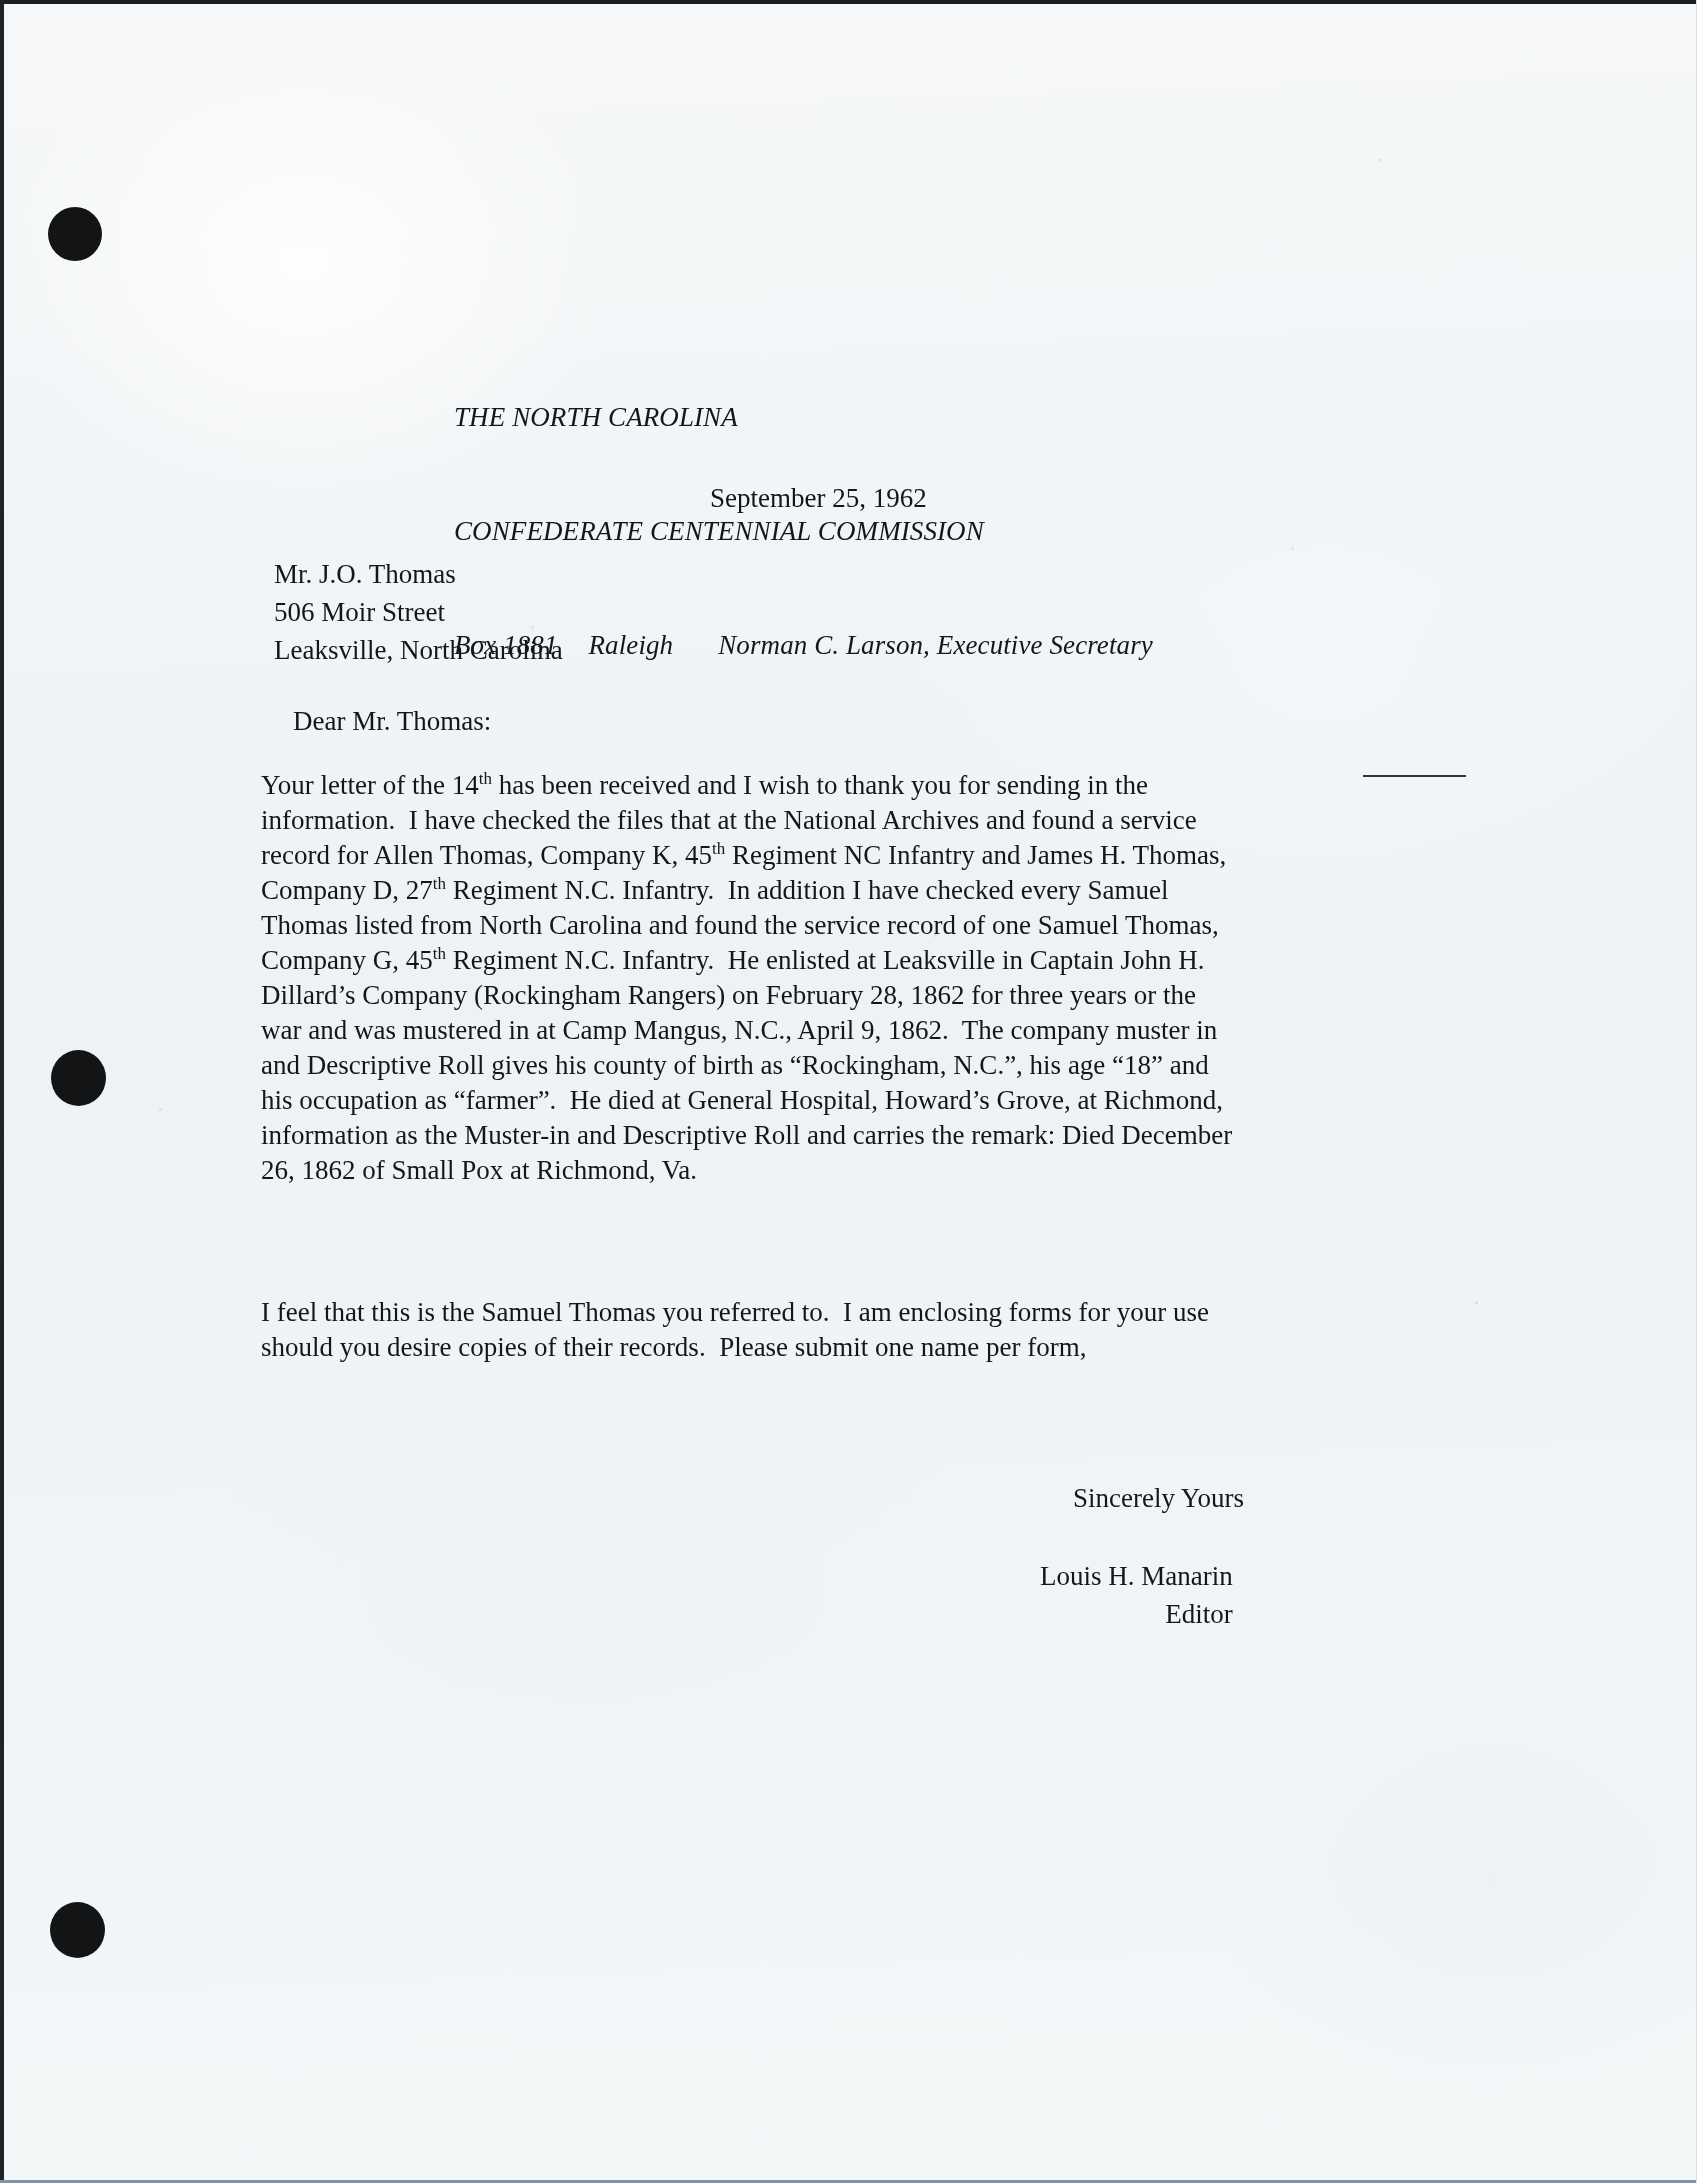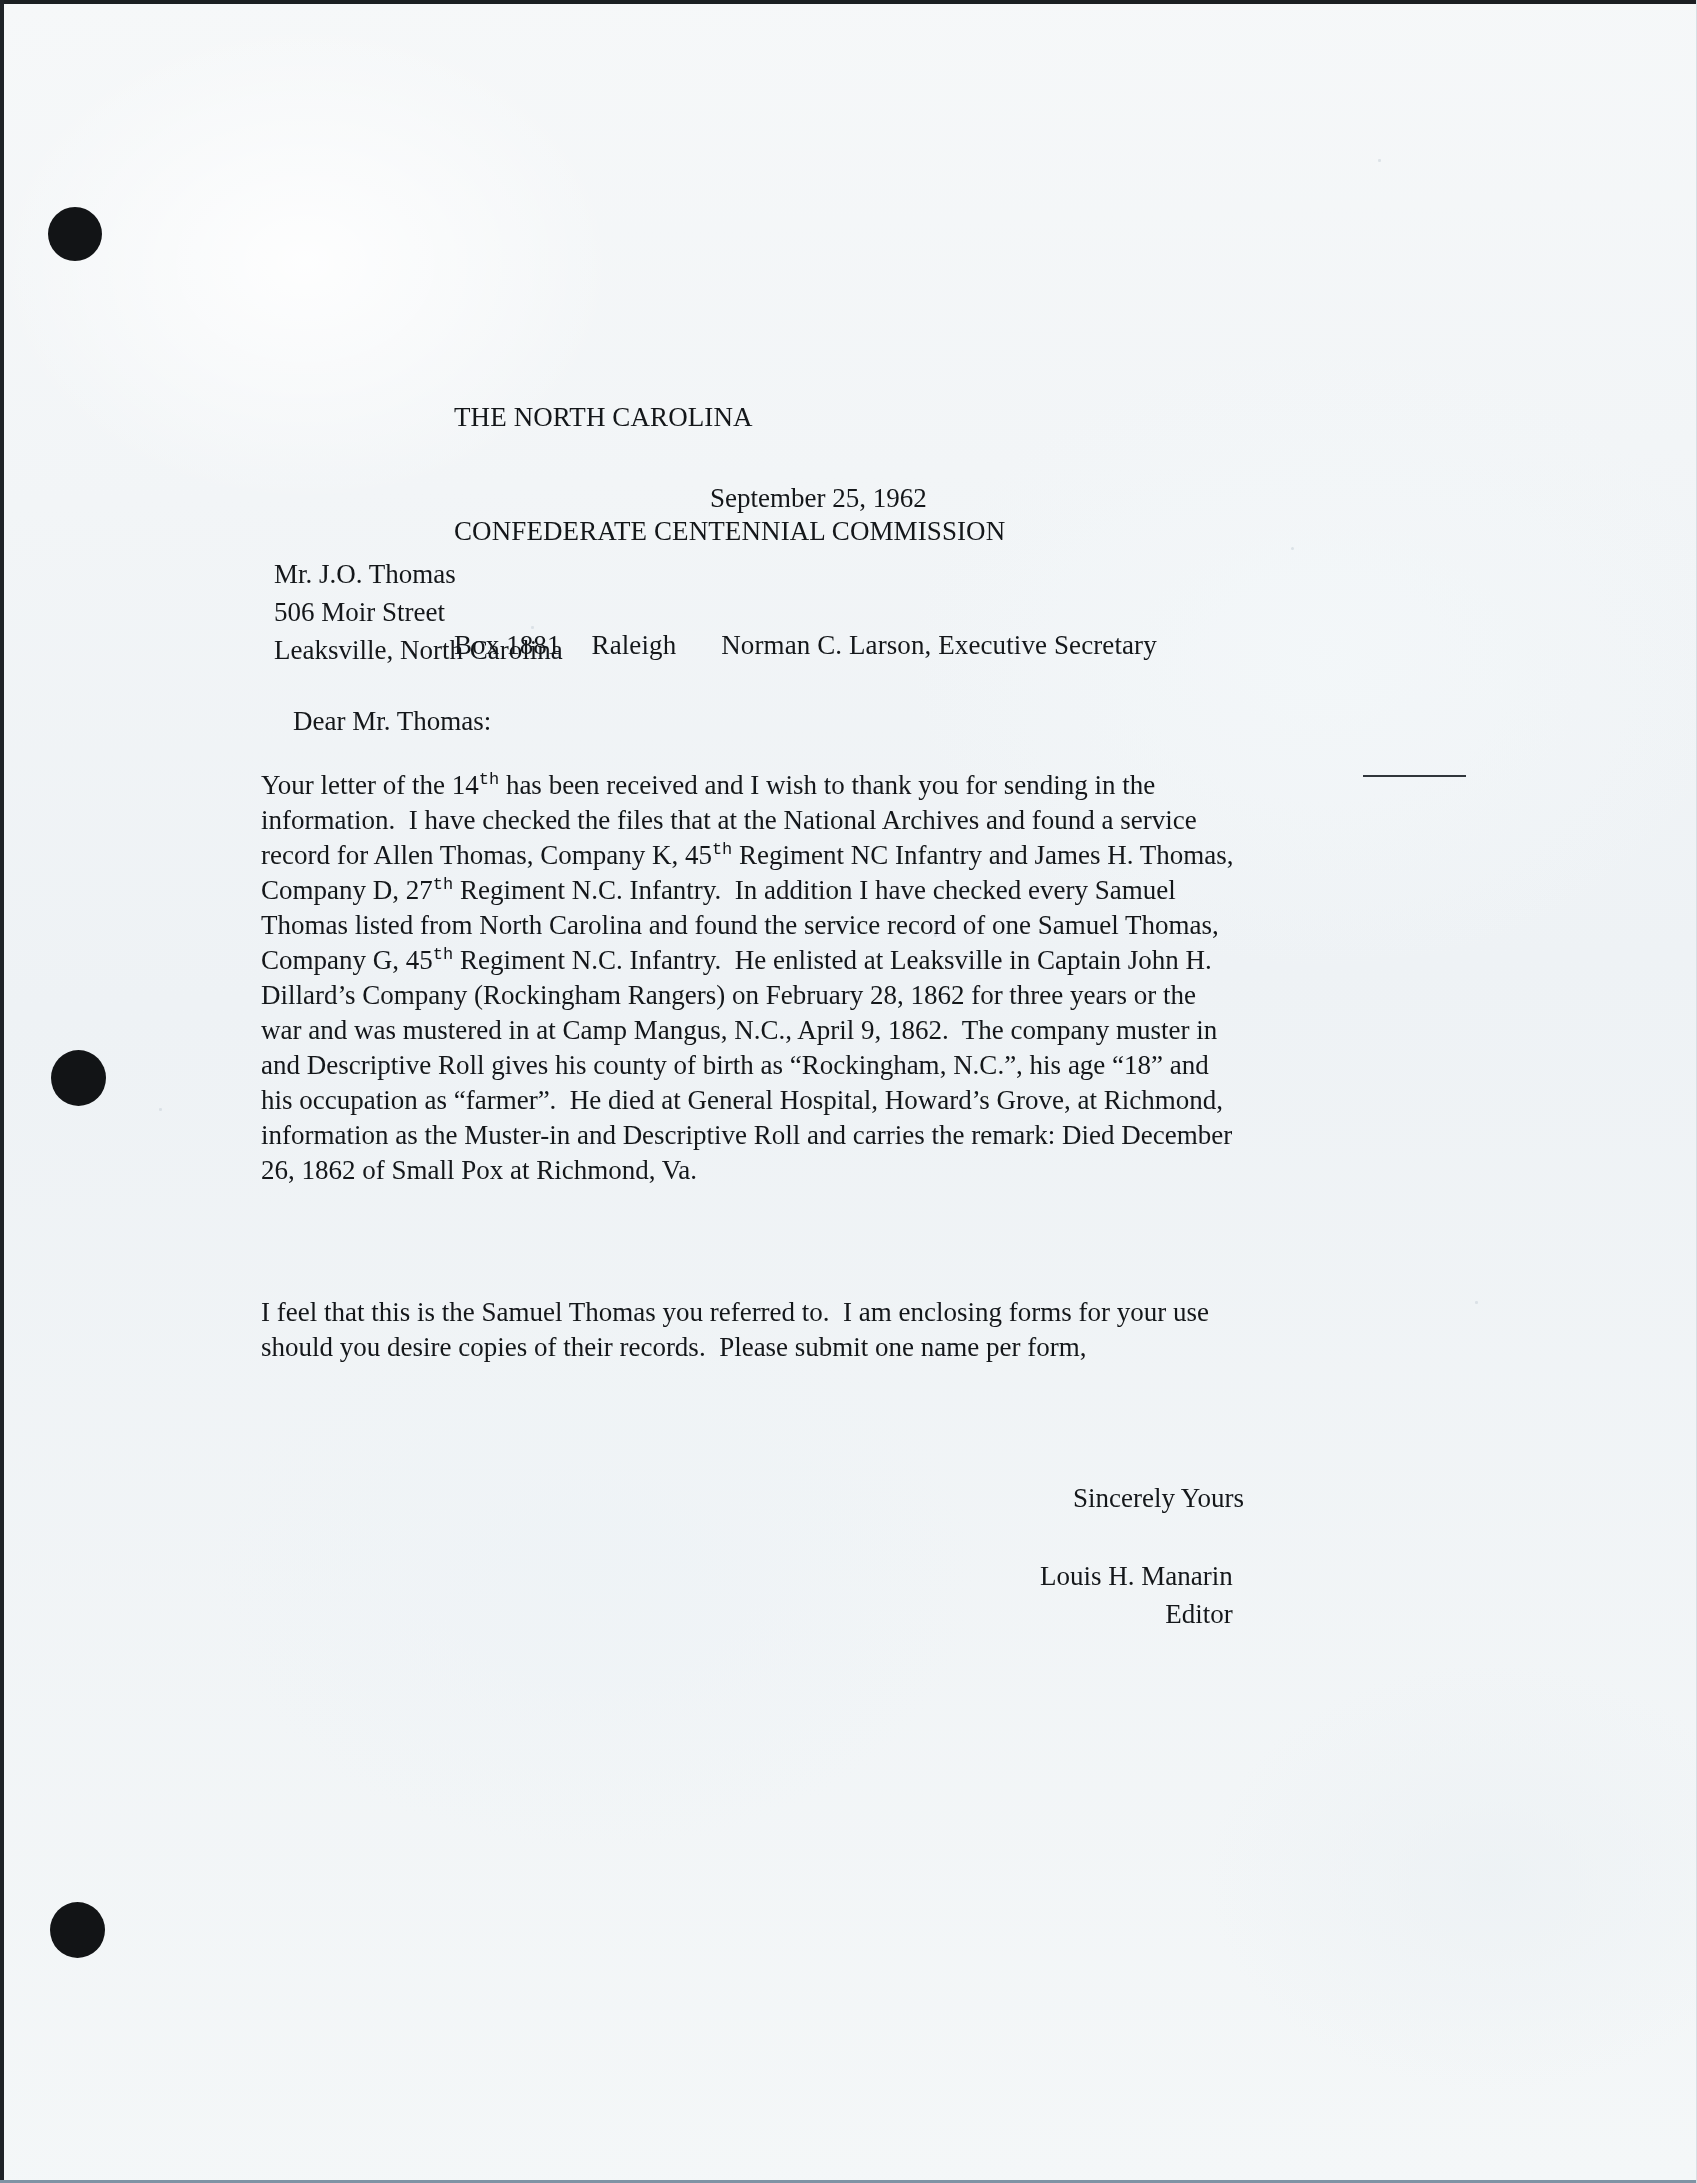--- a/index.html
+++ b/index.html
@@ -57,21 +57,21 @@
 
   #letterhead {
     position: absolute;
     left: 454px;
     top: 322px;
     font-size: 27px;
     line-height: 38px;
     letter-spacing: 0.1px;
     white-space: pre;
   }
-  #letterhead .lh-line { display: block; }
+  #letterhead .lh-line { display: block; font-style: italic; }
   #lh-line3 .seg-city { margin-left: 31px; }
   #lh-line3 .seg-sec  { margin-left: 45px; }
 
   #date-line {
     position: absolute;
     left: 710px;
     top: 482px;
     font-size: 27px;
     line-height: 33px;
     white-space: pre;
@@ -113,21 +113,20 @@
     line-height: 35px;
     text-align: left;
   }
   #para-1 { top: 768px; }
   #para-2 { top: 1295px; }
   .body-para .pline { display: block; white-space: pre; }
   .body-para sup {
     font-size: 17px;
     vertical-align: super;
     line-height: 0;
-    font-family: Liberation Mono, monospace;
   }
 
   #closing {
     position: absolute;
     left: 1073px;
     top: 1482px;
     font-size: 27px;
     line-height: 33px;
     white-space: pre;
   }

